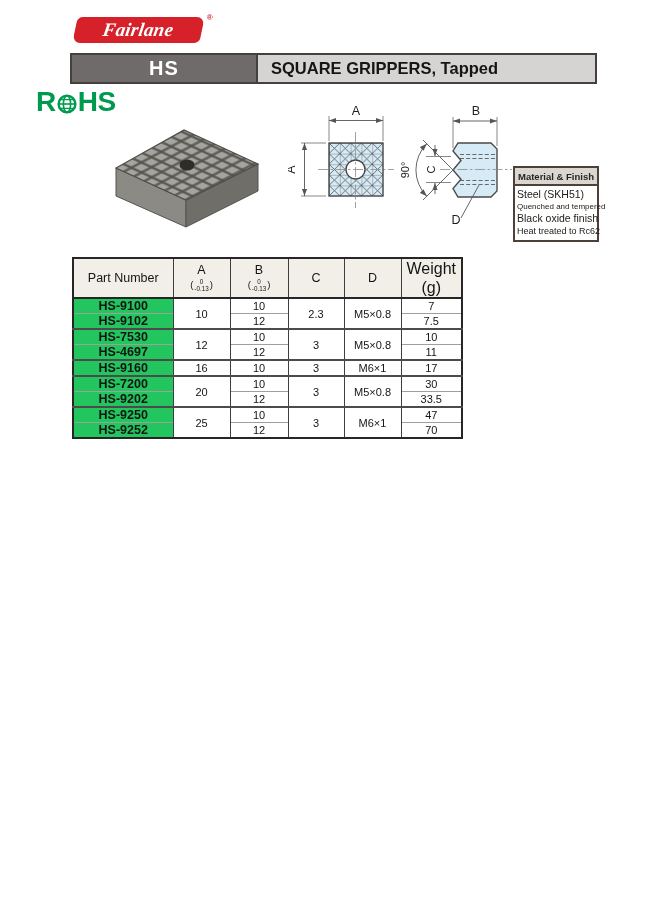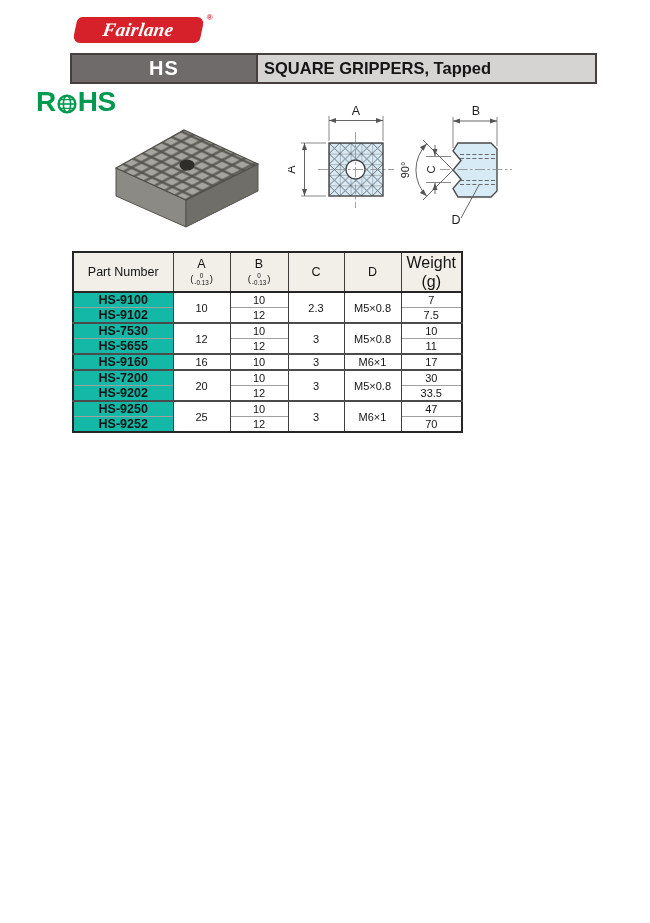--- a/index.html
+++ b/index.html
@@ -12,21 +12,21 @@
           border-radius:5px 8px 5px 8px; transform:skewX(-12deg); display:flex; align-items:center; justify-content:center; }
   .logo-text { font-family:"Liberation Serif", serif; font-style:italic; font-weight:bold; font-size:19px;
                color:#fff; transform:skewX(3deg); letter-spacing:0.2px; }
   .logo-reg { position:absolute; right:-8px; top:-4px; font-size:8px; color:#d6212a; font-weight:bold; transform:skewX(12deg); }
 
   
   .hbar { position:absolute; left:70px; top:53px; width:527px; height:31px; border:2px solid #45403e; display:flex; }
   .hbar-code { width:186px; background:#6f6b6a; border-right:2px solid #45403e; color:#fff; font-weight:bold;
                font-size:20px; display:flex; align-items:center; justify-content:center; letter-spacing:1px; }
   .hbar-title { flex:1; background:#d6d4d2; color:#151515; font-weight:bold; font-size:16.5px;
-                display:flex; align-items:center; padding-left:6px; }
+                display:flex; align-items:center; padding-left:13px; }
 
   
   .rohs { position:absolute; left:36px; top:88px; display:flex; align-items:center; color:#009a4f;
           font-weight:bold; font-size:28px; letter-spacing:-0.5px; line-height:1; }
   .rohs svg { margin:3px 1px 0 1px; display:block; }
 
   
   .photo     { position:absolute; left:110px; top:123px; }
   .view-top  { position:absolute; left:288px; top:100px; }
   .view-side { position:absolute; left:398px; top:100px; }
@@ -42,26 +42,26 @@
 
   
   .matbox { position:absolute; left:513px; top:166px; width:86px; border:2px solid #4c4038; background:#fff; }
   .matbox-title { background:#dad6d1; border-bottom:2px solid #4c4038; text-align:center; font-size:9.5px;
                   font-weight:bold; padding:3px 0 2px; color:#2a241f; }
   .matbox-body { padding:2px 1px 3px 2px; color:#25201b; }
   .matbox-body div { white-space:nowrap; line-height:1.3; }
   .ml0 { font-size:10.5px; } .ml1 { font-size:8px; } .ml2 { font-size:10.5px; } .ml3 { font-size:9px; }
 
   
-  .spec { position:absolute; left:72px; top:251px; border-collapse:collapse; table-layout:fixed; border:2.5px solid #262626; }
+  .spec { position:absolute; left:72px; top:257px; border-collapse:collapse; table-layout:fixed; border:2.5px solid #262626; }
   .spec th, .spec td { border-left:1px solid #3e3e3e; text-align:center; vertical-align:middle; color:#141414; padding:0; }
   .spec thead th { background:#f1efe8; height:37px; font-weight:normal; font-size:12.5px; border-bottom:2.5px solid #262626; }
   .spec tbody tr { height:15.5px; }
   .spec tbody td { font-size:11px; background:#fff; }
-  .spec td.part { background:#14b8a6; font-weight:bold; font-size:12.5px; }
+  .spec td.part { background:#22c55e; font-weight:bold; font-size:12.5px; }
   .spec tr.grp td { border-top:2px solid #4b4b4b; }
   .spec tr.sub td { border-top:1px solid #9f9f9f; }
   .dimh { line-height:1.05; }
   .tol { display:flex; align-items:center; justify-content:center; margin-top:1px; }
   .tol .par { font-size:9.5px; font-weight:normal; }
   .tol .stack { display:inline-flex; flex-direction:column; font-size:6.3px; line-height:1.2; margin:0 1px; }
   .wgt { line-height:1.2; font-size:16px; }
 </style>
 </head>
 <body>
@@ -163,20 +163,29 @@
     <text class="dtext-sm" x="11" y="70" text-anchor="middle" transform="rotate(-90 11 70)">90°</text>
     <line class="ext" x1="28" y1="56.5" x2="53" y2="56.5"></line>
     <line class="ext" x1="28" y1="82.5" x2="53" y2="82.5"></line>
     <line class="dim" x1="37" y1="45" x2="37" y2="56" marker-end="url(#arwS)"></line>
     <line class="dim" x1="37" y1="94" x2="37" y2="83" marker-end="url(#arwS)"></line>
     <text class="dtext-sm" x="37" y="69.5" text-anchor="middle" transform="rotate(-90 37 69.5)">C</text>
     <line class="dim" x1="63" y1="118" x2="81" y2="85"></line>
     <text class="dtext" x="58" y="124" text-anchor="middle">D</text>
   </svg>
 
+  <div class="matbox">
+    <div class="matbox-title">Material &amp; Finish</div>
+    <div class="matbox-body">
+      <div class="ml0">Steel (SKH51)</div>
+      <div class="ml1">Quenched and tempered</div>
+      <div class="ml2">Black oxide finish</div>
+      <div class="ml3">Heat treated to Rc62</div>
+    </div>
+  </div>
 
   <table class="spec">
     <colgroup>
       <col style="width:100px">
         <col style="width:57px">
         <col style="width:58px">
       <col style="width:56px">
         <col style="width:57px">
         <col style="width:61px">
     </colgroup>
@@ -233,21 +242,21 @@
       </tr>
       <tr class="grp">
         <td class="part">HS-7530</td>
         <td rowspan="2">12</td>
         <td>10</td>
         <td rowspan="2">3</td>
         <td rowspan="2">M5×0.8</td>
         <td>10</td>
       </tr>
       <tr class="sub">
-        <td class="part">HS-5655</td>
+        <td class="part">HS-4697</td>
         <td>12</td>
         <td>11</td>
       </tr>
       <tr class="grp">
         <td class="part">HS-9160</td>
         <td>16</td>
         <td>10</td>
         <td>3</td>
         <td>M6×1</td>
         <td>17</td>

